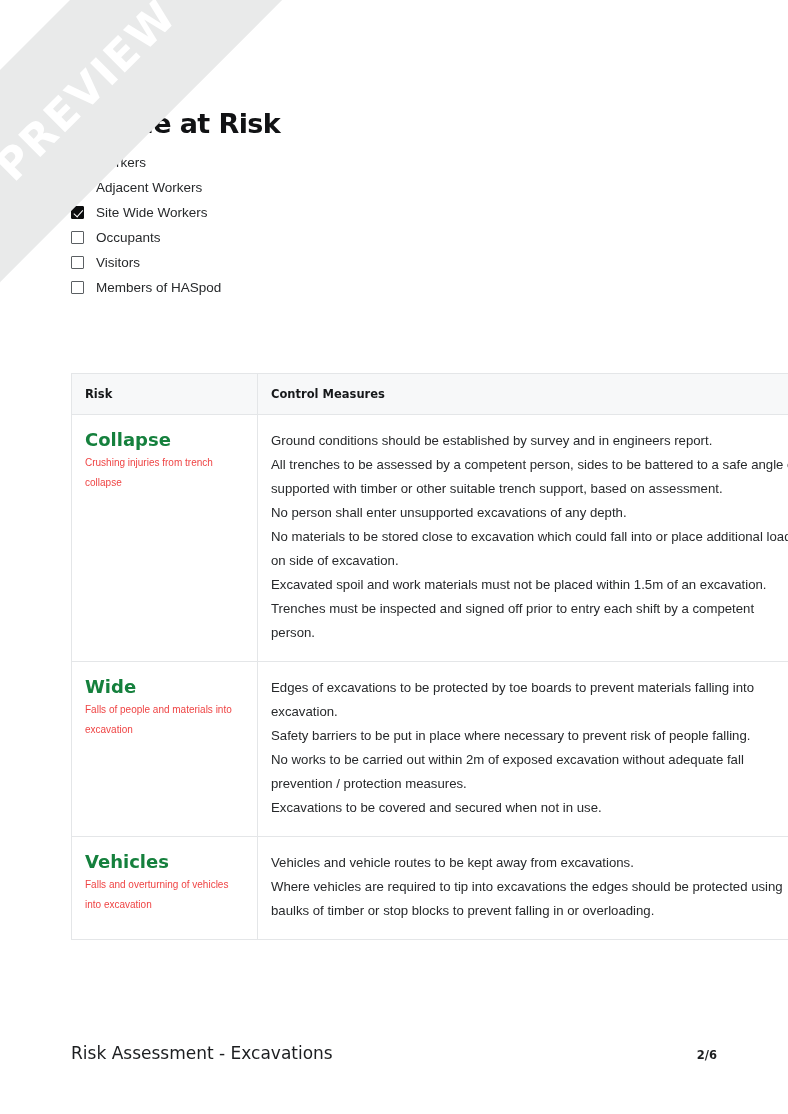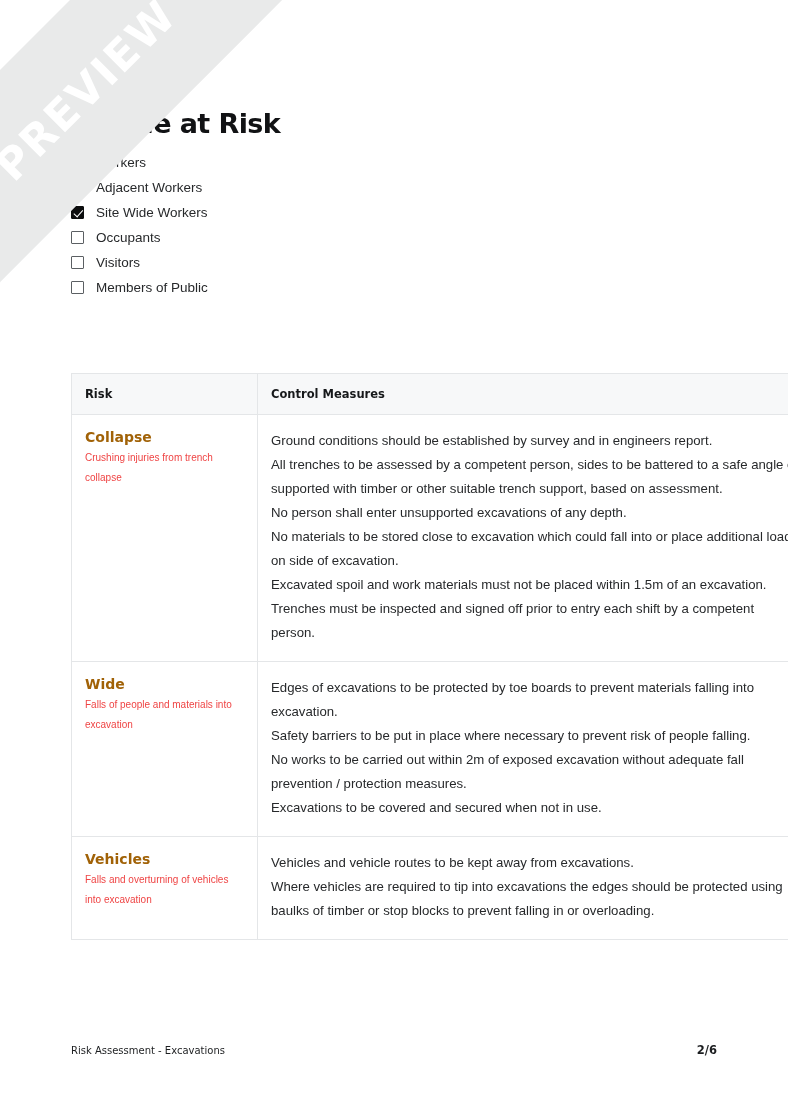--- a/index.html
+++ b/index.html
@@ -140,22 +140,22 @@
     font-weight: bold;
     font-size: 11.5px;
     color: #16181a;
     padding-top: 13px;
     padding-bottom: 13px;
   }
   .col-risk { width: 159px; }
   .risk-name {
     font-family: "DejaVu Sans", sans-serif;
     font-weight: bold;
-    font-size: 14px;
-    color: #a16207;
+    font-size: 18px;
+    color: #15803d;
     margin-bottom: 3px;
   }
   .risk-desc {
     font-size: 10px;
     line-height: 20px;
     color: #ef4444;
   }
   .measures {
     font-size: 13.2px;
     line-height: 24px;
@@ -169,21 +169,21 @@
     left: 71px;
     right: 71px;
     top: 1043px;
     display: flex;
     justify-content: space-between;
     align-items: baseline;
     z-index: 2;
   }
   #footer .f-left {
     font-family: "DejaVu Sans", sans-serif;
-    font-size: 10px;
+    font-size: 17px;
     color: #1c1e20;
   }
   #footer .f-right {
     font-family: "DejaVu Sans", sans-serif;
     font-weight: bold;
     font-size: 11.5px;
     color: #1c1e20;
     text-align: right;
   }
 </style>
@@ -211,21 +211,21 @@
       <div class="chk-row">
         <span class="chk-box"></span>
         <span class="chk-label">Occupants</span>
       </div>
       <div class="chk-row">
         <span class="chk-box"></span>
         <span class="chk-label">Visitors</span>
       </div>
       <div class="chk-row">
         <span class="chk-box"></span>
-        <span class="chk-label">Members of Public</span>
+        <span class="chk-label">Members of HASpod</span>
       </div>
     </div>
 
 
   <table id="controls-table">
     <thead>
       <tr>
         <th class="col-risk">Risk</th>
         <th>Control Measures</th>
       </tr>

